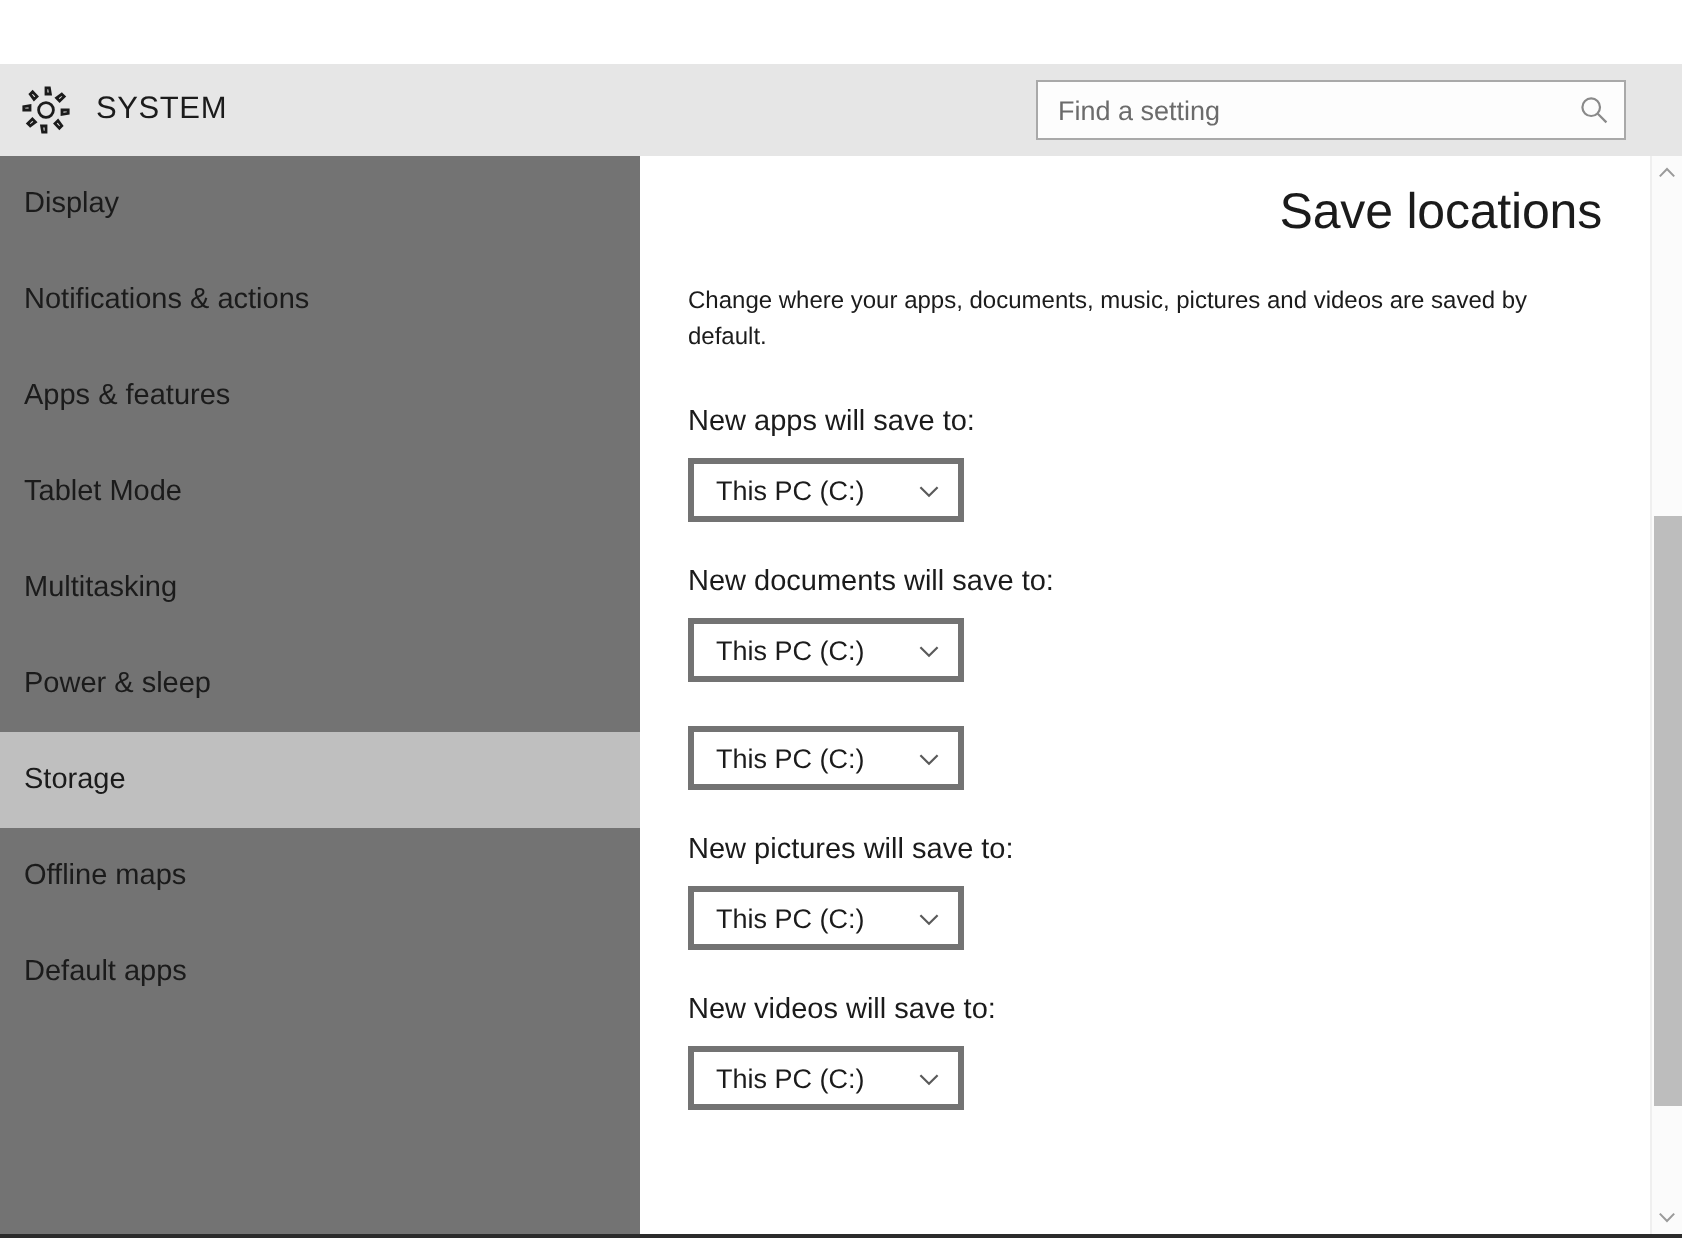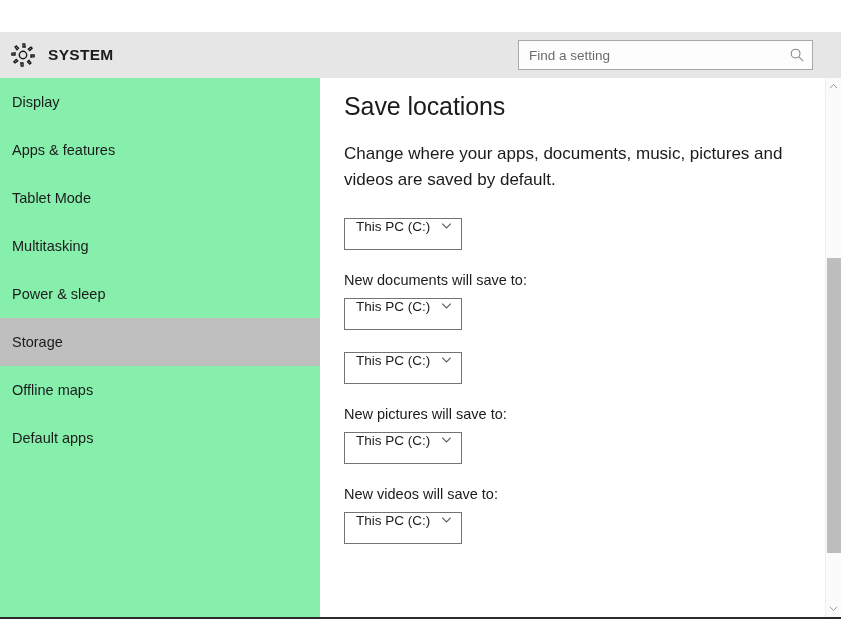--- a/index.html
+++ b/index.html
@@ -79,21 +79,21 @@
     position: absolute;
     left: 10px; top: 6px;
     display: flex;
     align-items: center;
     height: 34px;
     cursor: default;
   }
   #gear-icon { display: block; margin-right: 12px; }
   #system-label {
     font-size: 15.5px;
-    font-weight: bold;
+    font-weight: normal;
     color: #1b1b1b;
     letter-spacing: 0.3px;
   }
   #search-box {
     position: absolute;
     right: 28px;
     top: 8px;
     width: 295px;
     height: 30px;
     background: #fdfdfd;
@@ -130,21 +130,21 @@
     left: 0; top: 78px;
     width: 841px;
     height: 539px;
   }
 
   #sidebar {
     position: absolute;
     left: 0; top: 0;
     width: 320px;
     height: 539px;
-    background: #86efac;
+    background: #737373;
     text-align: center;
   }
   .nav-item {
     position: relative;
     width: 320px;
     height: 48px;
     display: flex;
     align-items: center;
     box-sizing: border-box;
     padding-left: 12px;
@@ -171,41 +171,43 @@
     width: 505px;
     padding: 14px 24px 0 24px;
     box-sizing: border-box;
   }
   #page-title {
     font-size: 25px;
     font-weight: normal;
     color: #1b1b1b;
     margin: 0 0 20px 0;
     letter-spacing: -0.1px;
+    text-align: right;
   }
   #page-description {
-    font-size: 17px;
+    font-size: 12px;
     color: #1b1b1b;
     line-height: 1.5;
     margin: 0 0 26px 0;
     max-width: 440px;
   }
   .setting-group { margin-bottom: 22px; }
   .setting-label {
     font-size: 14.5px;
     color: #1b1b1b;
     margin-bottom: 10px;
   }
   .dropdown {
-    width: 118px;
+    width: 138px;
     height: 32px;
-    border: 1px solid #737373;
+    border: 3px solid #737373;
     background: #ffffff;
     box-sizing: border-box;
     display: flex;
+    align-items: center;
     justify-content: space-between;
     padding: 0 8px 0 11px;
     cursor: pointer;
   }
   .dropdown-value {
     font-size: 13.5px;
     color: #1b1b1b;
     white-space: nowrap;
   }
   .chevron { display: block; flex: 0 0 auto; }
@@ -277,20 +279,23 @@
     </div>
   </div>
 
   <div id="content-area">
 
     <div id="sidebar">
       <div class="nav-item">
         <span class="nav-label">Display</span>
       </div>
       <div class="nav-item">
+        <span class="nav-label">Notifications &amp; actions</span>
+      </div>
+      <div class="nav-item">
         <span class="nav-label">Apps &amp; features</span>
       </div>
       <div class="nav-item">
         <span class="nav-label">Tablet Mode</span>
       </div>
       <div class="nav-item">
         <span class="nav-label">Multitasking</span>
       </div>
       <div class="nav-item">
         <span class="nav-label">Power &amp; sleep</span>
@@ -306,20 +311,21 @@
       </div>
     </div>
 
     <div id="main-panel">
       <div id="main-inner">
 
         <h1 id="page-title">Save locations</h1>
         <p id="page-description">Change where your apps, documents, music, pictures and videos are saved by default.</p>
 
         <div class="setting-group">
+          <div class="setting-label">New apps will save to:</div>
           <div class="dropdown">
             <span class="dropdown-value">This PC (C:)</span>
             <svg class="chevron" width="13" height="13" viewBox="0 0 13 13">
               <path d="M2.2 4.6 L6.5 8.9 L10.8 4.6" fill="none" stroke="#5a5a5a" stroke-width="1.1"></path>
             </svg>
           </div>
         </div>
 
         <div class="setting-group">
           <div class="setting-label">New documents will save to:</div>

